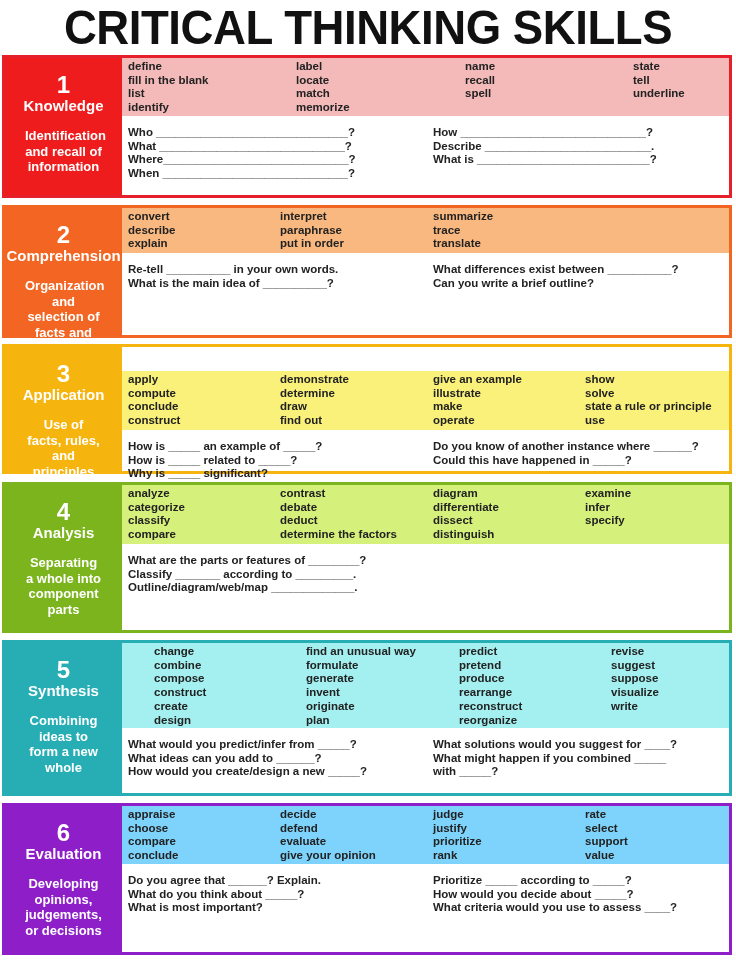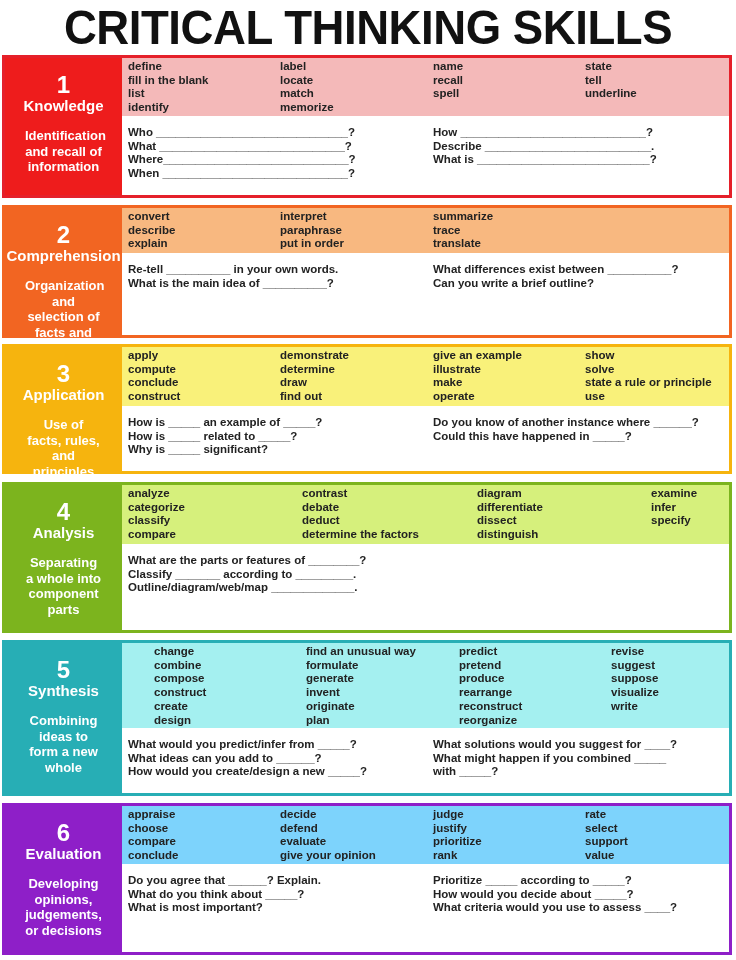--- a/index.html
+++ b/index.html
@@ -41,21 +41,21 @@
 <div class="title">CRITICAL THINKING SKILLS</div>
 
 <div id="sections">
     <div class="section" style="top: 55px; height: 143px; border-color: rgb(229, 32, 42);">
     <div class="side" style="background:#ee1c1c">
       <div class="num">1</div>
       <div class="name">Knowledge</div>
       <div class="desc">Identification and recall of information</div>
     </div>
     <div class="main">
-      <div class="verbs" style="background:#f4b9b9;height:58px;box-sizing:border-box;">
+      <div class="verbs" style="background:#f4b9b9;height:58px;box-sizing:border-box;gap:16px;">
           <div>
             <div>define</div>
             <div>fill in the blank</div>
             <div>list</div>
             <div>identify</div>
           </div>
           <div>
             <div>label</div>
             <div>locate</div>
             <div>match</div>
@@ -108,21 +108,21 @@
       </div>
     </div>
     </div>
     <div class="section" style="top: 344px; height: 130px; border-color: rgb(246, 180, 14);">
     <div class="side" style="background:#f6b40e">
       <div class="num">3</div>
       <div class="name">Application</div>
       <div class="desc">Use of facts, rules, and principles</div>
     </div>
     <div class="main">
-      <div class="verbs" style="background:#f9f17a;height:59px;box-sizing:border-box;">
+      <div class="verbs" style="background:#f9f17a;height:59px;box-sizing:border-box;margin-top:24px;">
           <div>
             <div>apply</div>
             <div>compute</div>
             <div>conclude</div>
             <div>construct</div>
           </div>
           <div>
             <div>demonstrate</div>
             <div>determine</div>
             <div>draw</div>
@@ -147,21 +147,21 @@
       </div>
     </div>
     </div>
     <div class="section" style="top: 482px; height: 151px; border-color: rgb(124, 180, 30);">
     <div class="side" style="background:#7cb41e">
       <div class="num">4</div>
       <div class="name">Analysis</div>
       <div class="desc">Separating a whole into component parts</div>
     </div>
     <div class="main">
-      <div class="verbs" style="background:#d6f07c;height:59px;box-sizing:border-box;gap:22px;">
+      <div class="verbs" style="background:#d6f07c;height:59px;box-sizing:border-box;">
           <div>
             <div>analyze</div>
             <div>categorize</div>
             <div>classify</div>
             <div>compare</div>
           </div>
           <div>
             <div>contrast</div>
             <div>debate</div>
             <div>deduct</div>

